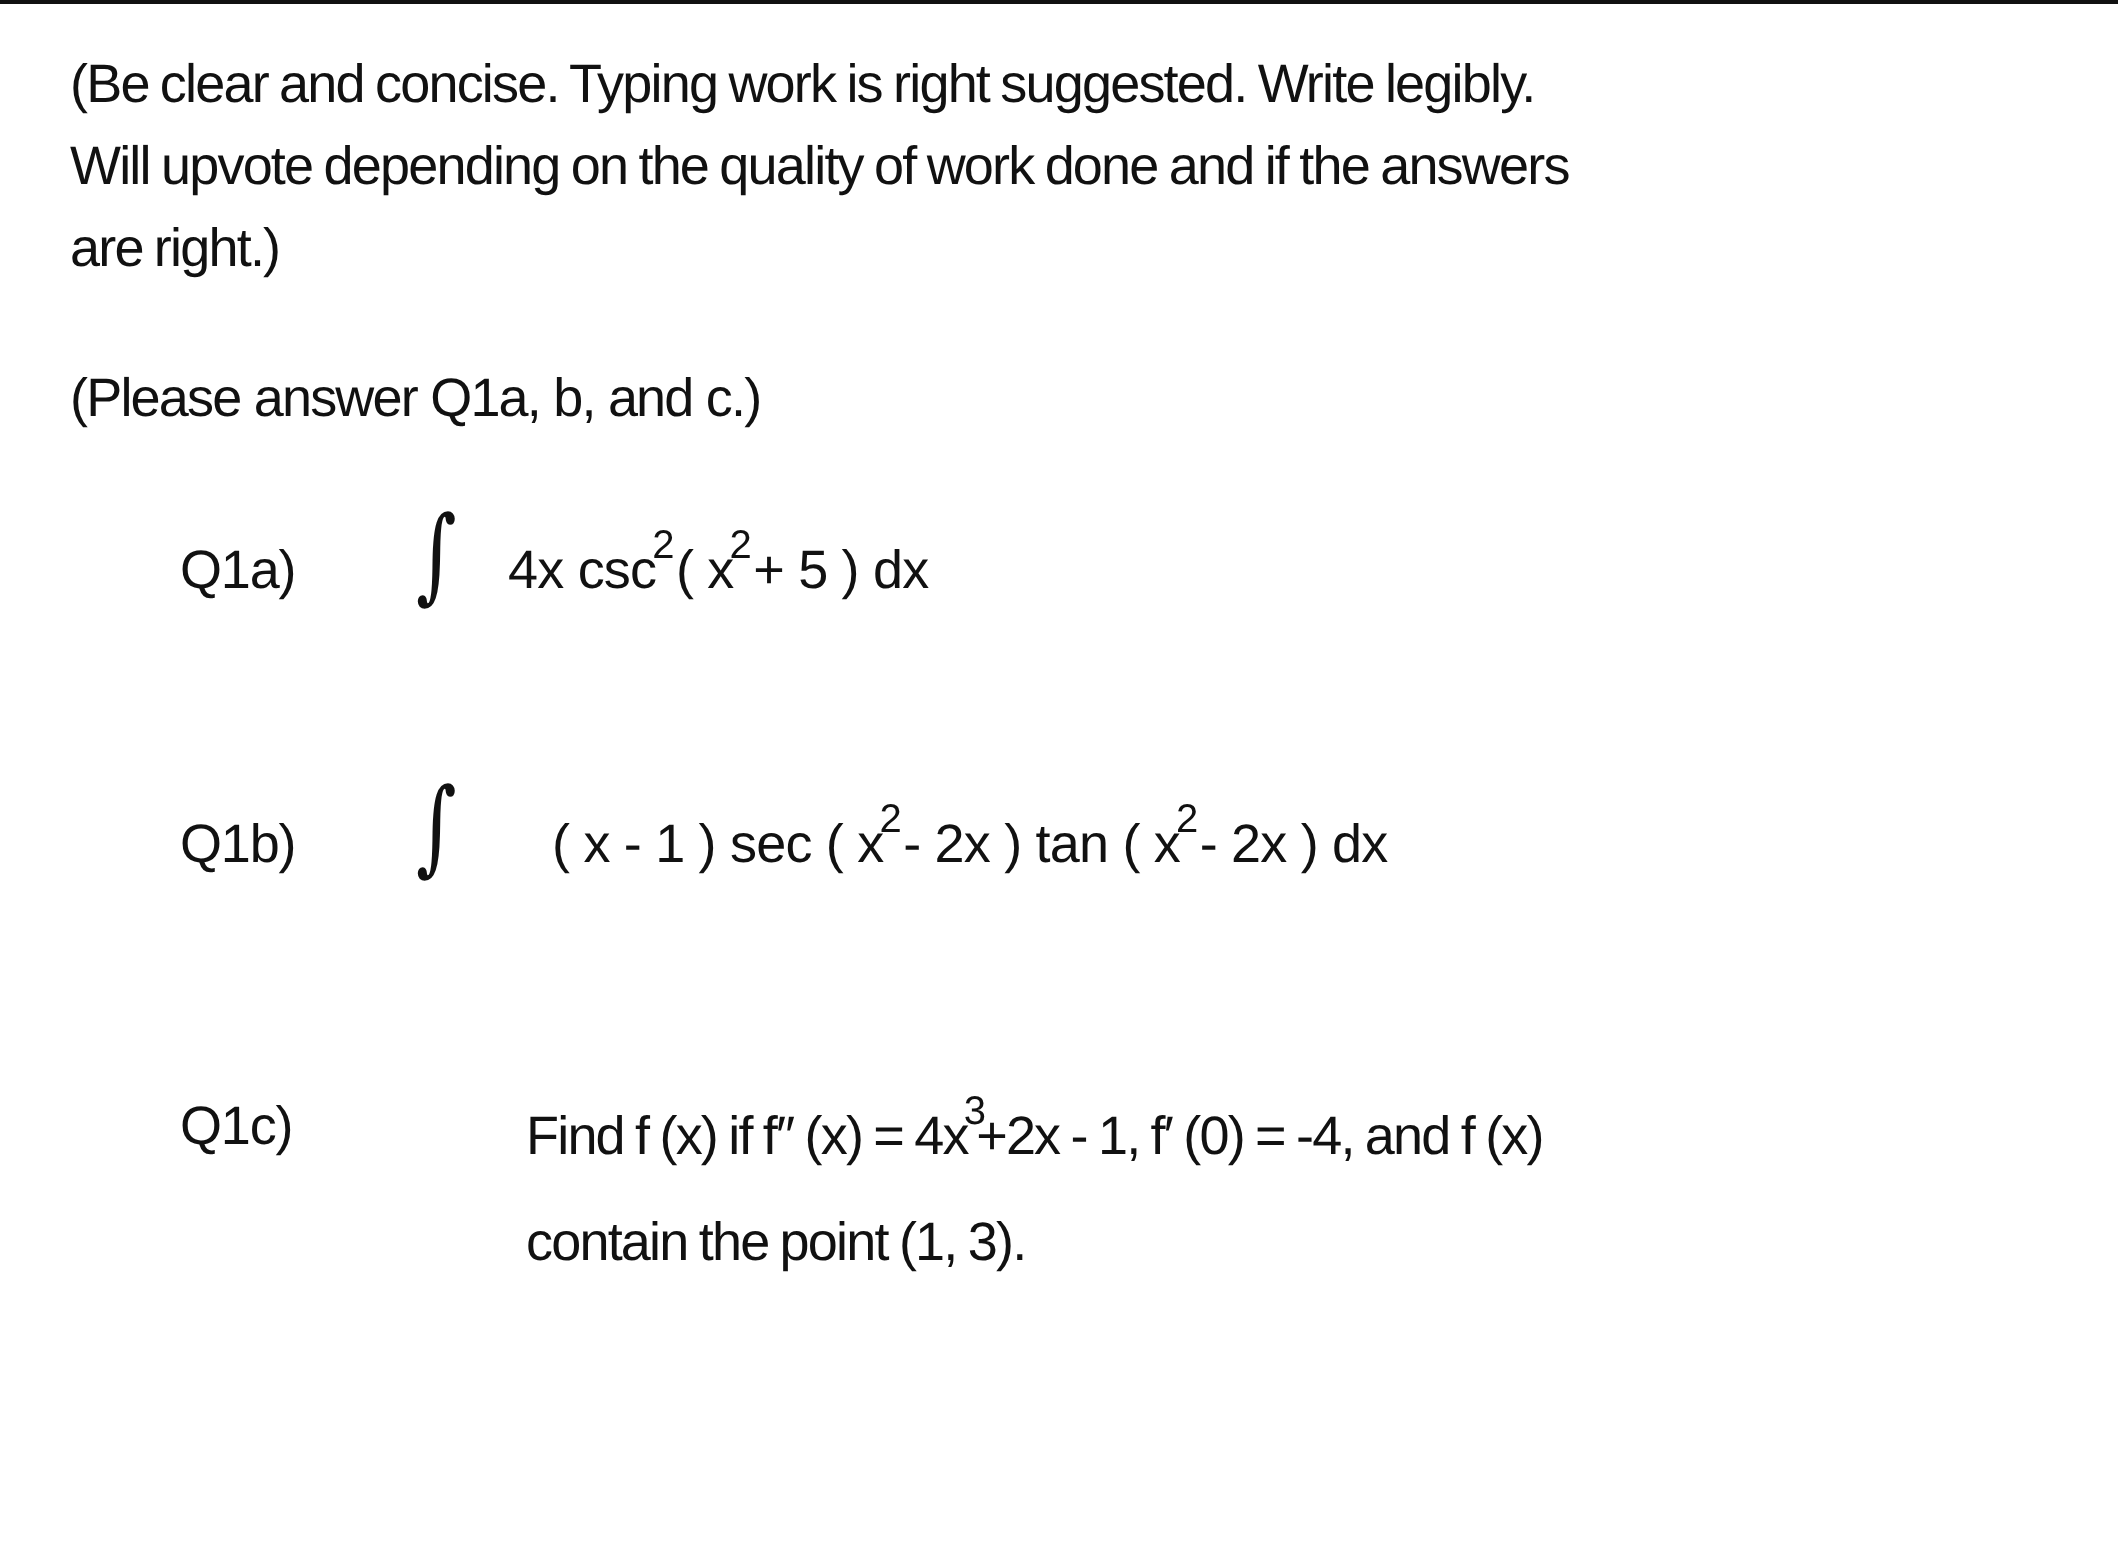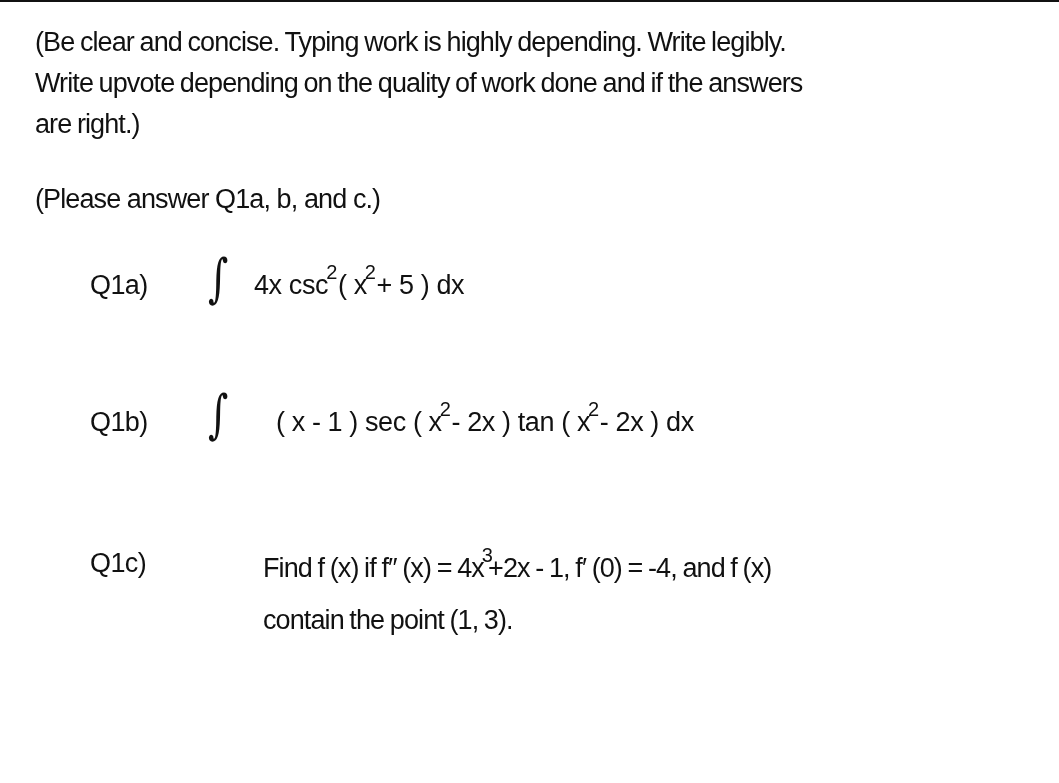--- a/index.html
+++ b/index.html
@@ -82,22 +82,22 @@
       word-spacing: -1px;
       white-space: nowrap;
     }
   </style>
 </head>
 <body>
 
 <div class="top-border"></div>
 
 <div class="intro">
-  <div>(Be clear and concise. Typing work is highly depending. Write legibly.</div>
-  <div>Write upvote depending on the quality of work done and if the answers</div>
+  <div>(Be clear and concise. Typing work is right suggested. Write legibly.</div>
+  <div>Will upvote depending on the quality of work done and if the answers</div>
   <div>are right.)</div>
 </div>
 
 <div class="instruction">(Please answer Q1a, b, and c.)</div>
 
 <div class="q-label" style="top:270px;">Q1a)</div>
 <div class="integral" style="left:208px; top:252px;">∫</div>
 <div class="expr" style="left:254px; top:270px;">
   <span>4x csc</span><span class="sup">2</span>
   <span>( x</span><span class="sup">2</span>

